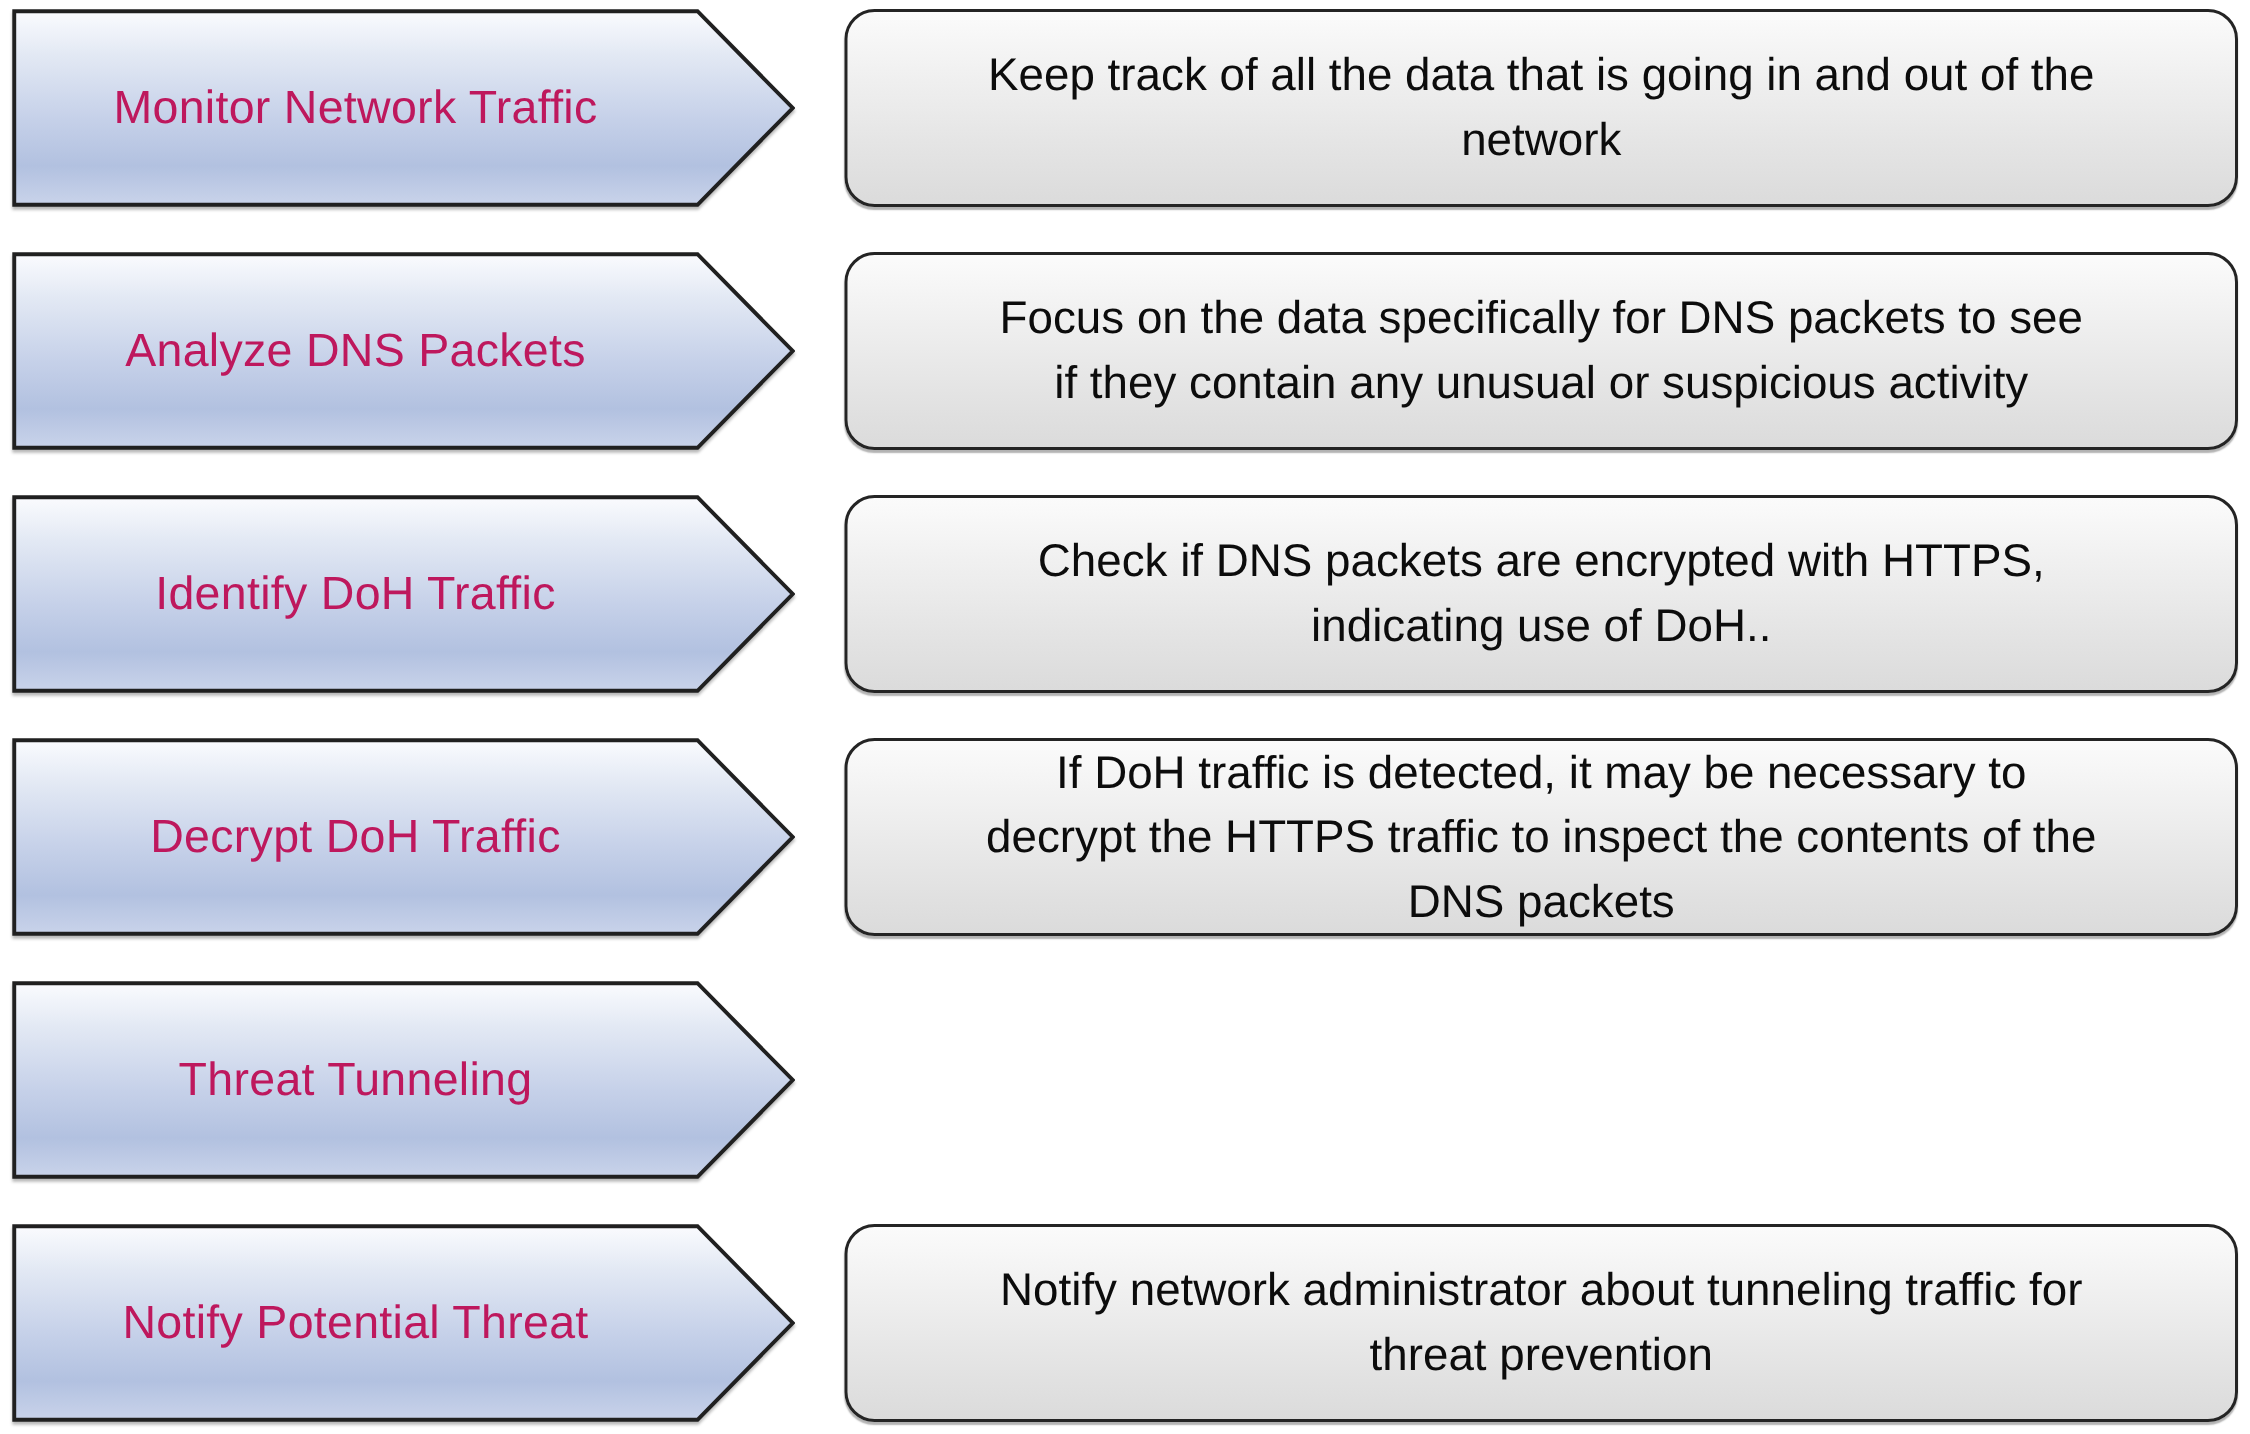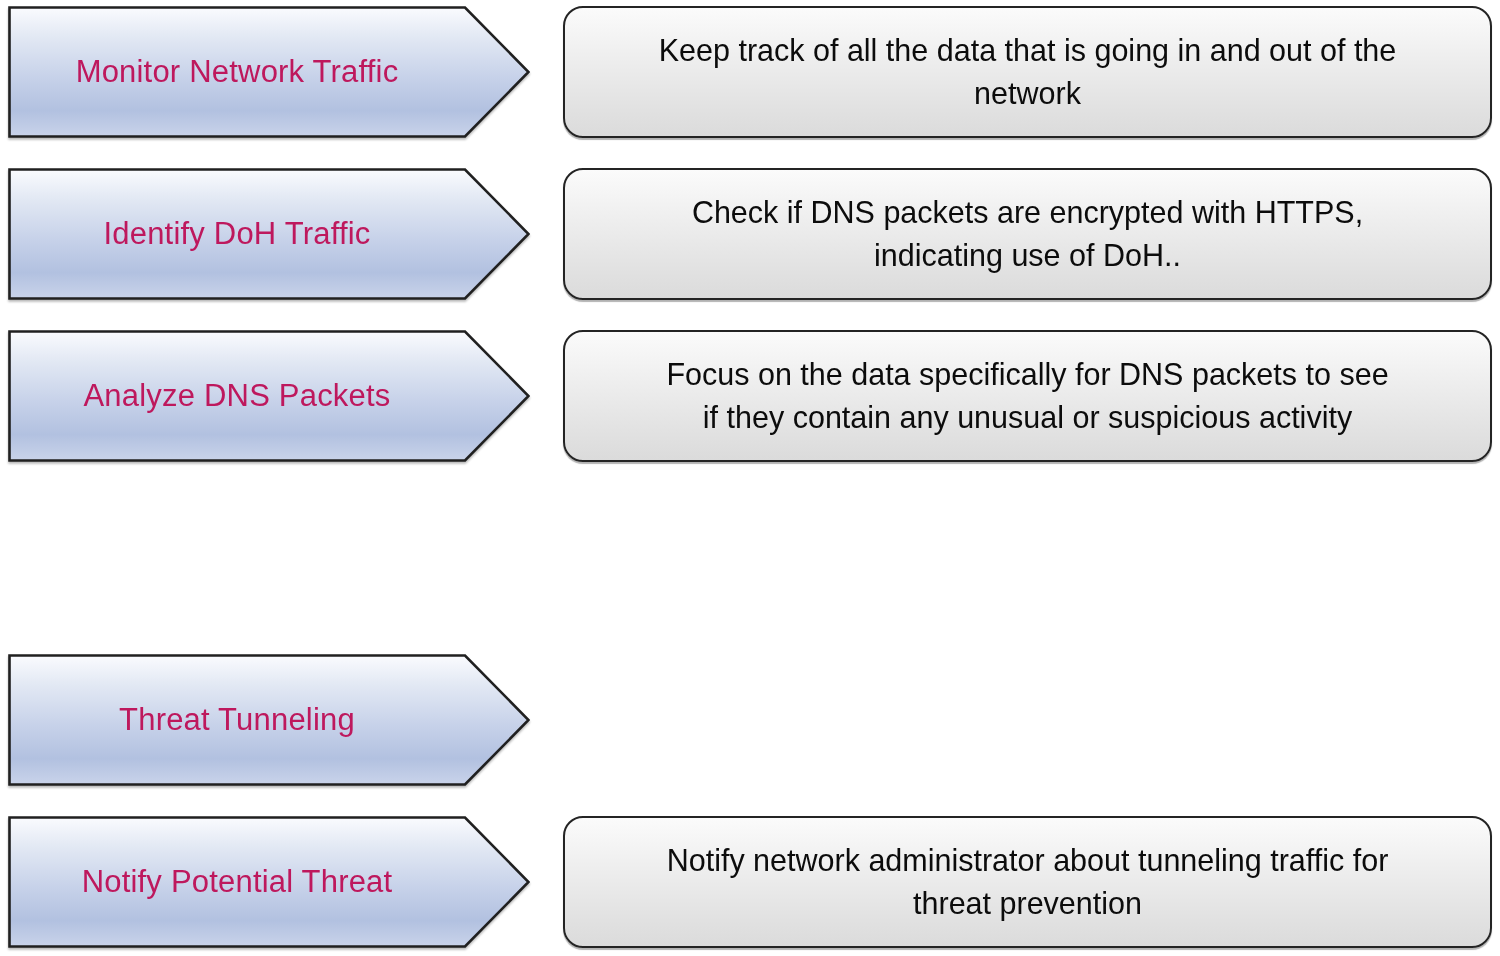--- a/index.html
+++ b/index.html
@@ -105,42 +105,53 @@
       <div class="desc-text">Keep track of all the data that is going in and out of the
 network</div>
     </div>
   </div>
 
   <div class="flow-row">
     <div class="arrow-wrap">
       <svg viewBox="0 0 522 132" preserveAspectRatio="none">
         <polygon points="1.5,1.5 457,1.5 520.5,66 457,130.5 1.5,130.5" fill="url(#arrowGrad)" stroke="#202020" stroke-width="2.6" stroke-linejoin="miter"></polygon>
       </svg>
+      <div class="arrow-label">Analyze DNS Packets</div>
+    </div>
+    <div class="desc-box">
+      <div class="desc-text">Focus on the data specifically for DNS packets to see
+if they contain any unusual or suspicious activity</div>
+    </div>
+  </div>
+
+  <div class="flow-row">
+    <div class="arrow-wrap">
+      <svg viewBox="0 0 522 132" preserveAspectRatio="none">
+        <polygon points="1.5,1.5 457,1.5 520.5,66 457,130.5 1.5,130.5" fill="url(#arrowGrad)" stroke="#202020" stroke-width="2.6" stroke-linejoin="miter"></polygon>
+      </svg>
       <div class="arrow-label">Identify DoH Traffic</div>
     </div>
     <div class="desc-box">
       <div class="desc-text">Check if DNS packets are encrypted with HTTPS,
 indicating use of DoH..</div>
     </div>
   </div>
 
   <div class="flow-row">
     <div class="arrow-wrap">
       <svg viewBox="0 0 522 132" preserveAspectRatio="none">
         <polygon points="1.5,1.5 457,1.5 520.5,66 457,130.5 1.5,130.5" fill="url(#arrowGrad)" stroke="#202020" stroke-width="2.6" stroke-linejoin="miter"></polygon>
       </svg>
-      <div class="arrow-label">Analyze DNS Packets</div>
+      <div class="arrow-label">Decrypt DoH Traffic</div>
     </div>
     <div class="desc-box">
-      <div class="desc-text">Focus on the data specifically for DNS packets to see
-if they contain any unusual or suspicious activity</div>
+      <div class="desc-text">If DoH traffic is detected, it may be necessary to
+decrypt the HTTPS traffic to inspect the contents of the
+DNS packets</div>
     </div>
-  </div>
-
-  <div class="flow-row">
   </div>
 
   <div class="flow-row">
     <div class="arrow-wrap">
       <svg viewBox="0 0 522 132" preserveAspectRatio="none">
         <polygon points="1.5,1.5 457,1.5 520.5,66 457,130.5 1.5,130.5" fill="url(#arrowGrad)" stroke="#202020" stroke-width="2.6" stroke-linejoin="miter"></polygon>
       </svg>
       <div class="arrow-label">Threat Tunneling</div>
     </div>
   </div>

